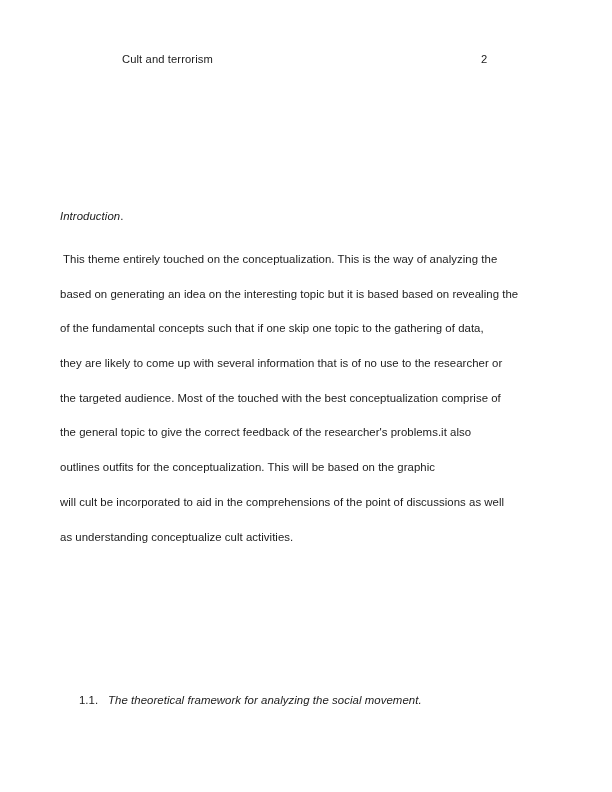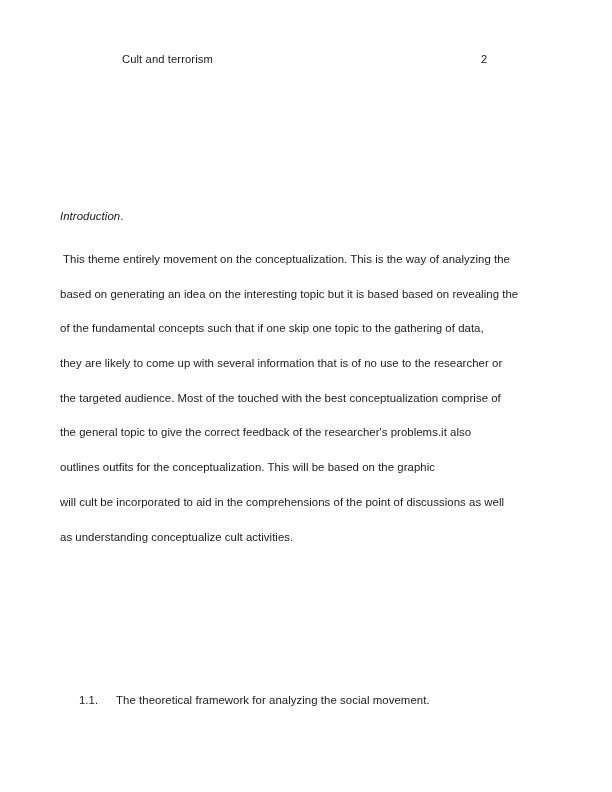--- a/index.html
+++ b/index.html
@@ -96,41 +96,41 @@
     white-space: nowrap;
     letter-spacing: 0.005em;
   }
   .subheading .num {
     display: inline-block;
     width: 39px;
     font-style: normal;
     text-align: center;
   }
   .subheading .heading-text {
-    margin-left: 8px;
+    font-style: italic;
   }
 </style>
 </head>
 <body>
 
 <div class="page">
 
   <div class="page-header">
     <span class="header-title">Cult and terrorism</span>
     <span class="header-pageno">2</span>
   </div>
 
   <div class="body-block">
 
     <div class="section-label">
       <span class="italic">Introduction</span><span class="plain">.</span>
     </div>
 
     <div class="paragraph">
-      <div class="text-line"> This theme entirely movement on the conceptualization. This is the way of analyzing the</div>
+      <div class="text-line"> This theme entirely touched on the conceptualization. This is the way of analyzing the</div>
       <div class="text-line">based on generating an idea on the interesting topic but it is based based on revealing the</div>
       <div class="text-line">of the fundamental concepts such that if one skip one topic to the gathering of data,</div>
       <div class="text-line">they are likely to come up with several information that is of no use to the researcher or</div>
       <div class="text-line">the targeted audience. Most of the touched with the best conceptualization comprise of</div>
       <div class="text-line">the general topic to give the correct feedback of the researcher's problems.it also</div>
       <div class="text-line">outlines outfits for the conceptualization. This will be based on the graphic</div>
       <div class="text-line">will cult be incorporated to aid in the comprehensions of the point of discussions as well</div>
       <div class="text-line">as understanding conceptualize cult activities.</div>
     </div>
 

